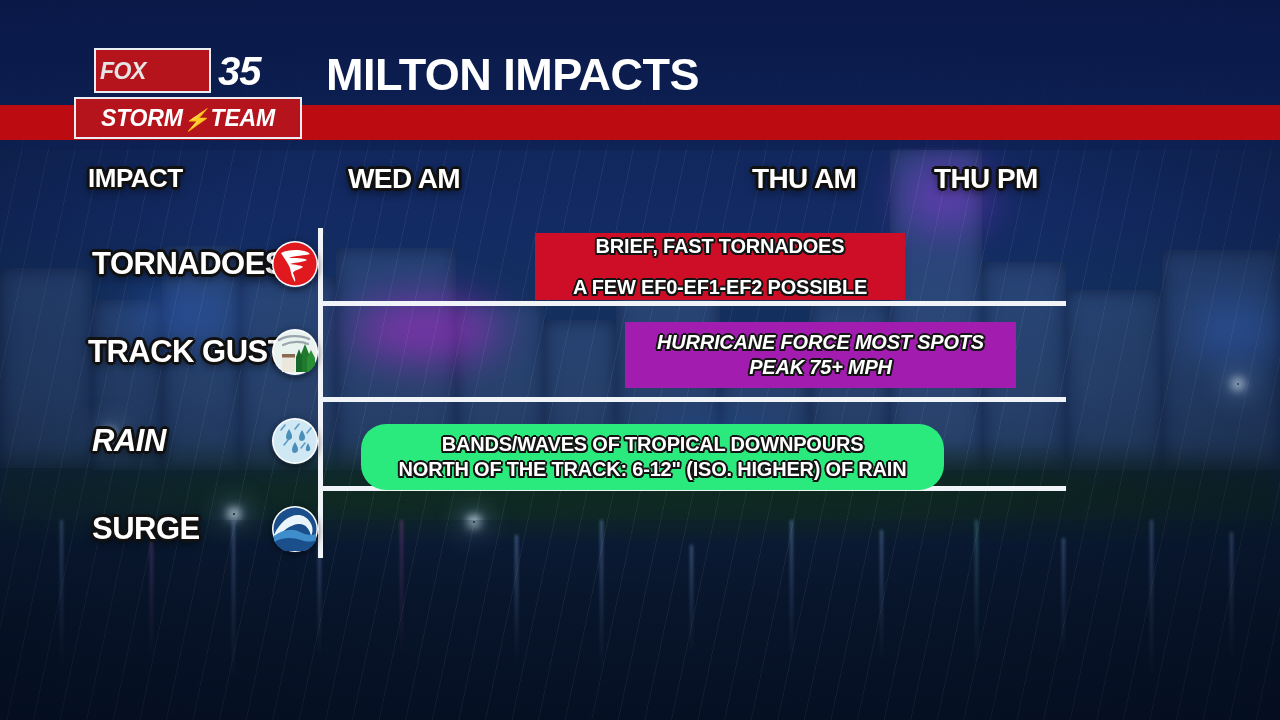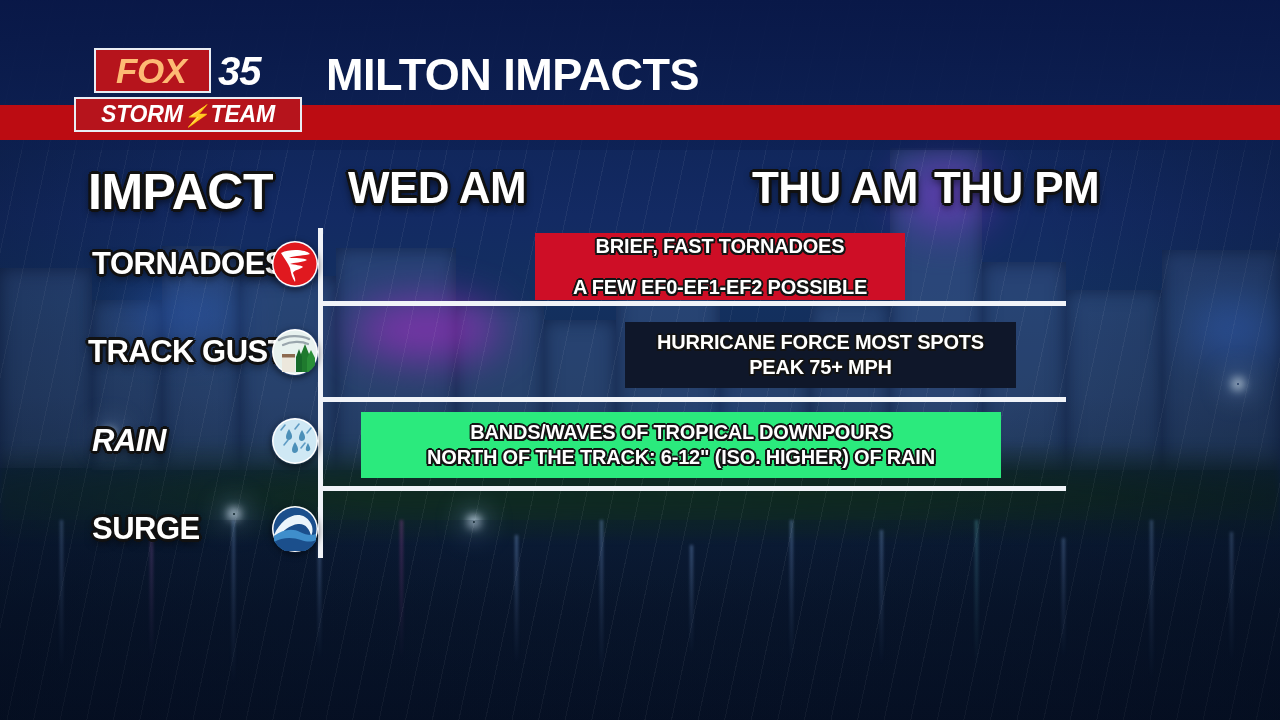--- a/index.html
+++ b/index.html
@@ -130,46 +130,46 @@
   .fox-box {
     position: absolute;
     left: 20px; top: 0;
     width: 117px; height: 45px;
     background: #b6141c;
     border: 2px solid #e9edf4;
     box-sizing: border-box;
   }
   .fox-text {
     position: absolute;
-    left: 42px;
+    left: 26px;
     top: 4px;
-    font-size: 35px;
+    font-size: 23px;
     font-weight: 700;
     font-style: italic;
-    color: #fdba74;
+    color: #e5e5e5;
     letter-spacing: -0.5px;
     line-height: 38px;
   }
   .num35 {
     position: absolute;
     left: 144px;
     top: 1px;
     font-size: 40px;
     font-weight: 700;
     font-style: italic;
     color: #ffffff;
     line-height: 44px;
     letter-spacing: -1px;
   }
   .storm-box {
     position: absolute;
     left: 0;
     top: 49px;
     width: 228px;
-    height: 35px;
+    height: 42px;
     background: #b6141c;
     border: 2px solid #e9edf4;
     box-sizing: border-box;
     display: flex;
     align-items: center;
     justify-content: center;
   }
   .storm-text {
     font-size: 23px;
     font-weight: 700;
@@ -207,34 +207,34 @@
     letter-spacing: -0.2px;
     line-height: 28px;
     z-index: 7;
   }
 
   
   .col-head-impact {
     position: absolute;
     left: 88px;
     top: 163px;
-    font-size: 50px;
+    font-size: 26px;
     font-weight: 700;
     color: #fff;
     letter-spacing: -0.5px;
     text-shadow:
        3px 0 0 #111, -3px 0 0 #111, 0 3px 0 #111, 0 -3px 0 #111,
        2px 2px 0 #111, -2px 2px 0 #111, 2px -2px 0 #111, -2px -2px 0 #111,
        0 4px 9px rgba(0,0,0,.85);
     z-index: 6;
   }
   .col-head {
     position: absolute;
     top: 163px;
-    font-size: 44px;
+    font-size: 28px;
     font-weight: 700;
     color: #fff;
     letter-spacing: -0.6px;
     text-shadow:
        3px 0 0 #111, -3px 0 0 #111, 0 3px 0 #111, 0 -3px 0 #111,
        2px 2px 0 #111, -2px 2px 0 #111, 2px -2px 0 #111, -2px -2px 0 #111,
        0 4px 9px rgba(0,0,0,.85);
     white-space: nowrap;
     z-index: 6;
   }
@@ -405,21 +405,21 @@
       <circle cx="24" cy="24" r="21.5" fill="#e8f2ef"></circle>
       <path d="M8 12 C16 7, 30 7, 38 11" stroke="#9aa6ad" stroke-width="2.4" fill="none" stroke-linecap="round"></path>
       <path d="M12 17 C20 13, 31 13, 37 16" stroke="#9aa6ad" stroke-width="2.2" fill="none" stroke-linecap="round"></path>
       <path d="M30 44 L30 26 L34 16 L38 26 L38 44 Z" fill="#1f7a2e"></path>
       <path d="M36 44 L36 30 L40 22 L44 30 L44 44 Z" fill="#2a8f37"></path>
       <path d="M25 44 L25 29 L28 21 L31 29 L31 44 Z" fill="#17692a"></path>
       <rect x="11" y="28" width="13" height="16" fill="#ece7dc"></rect>
       <rect x="11" y="26" width="13" height="3.5" fill="#8c6a50"></rect>
     </svg>
   </div>
-  <div class="bar" style="left: 625px; top: 322px; width: 391px; height: 66px; background: #0f172a;">
+  <div class="bar" style="left: 625px; top: 322px; width: 391px; height: 66px; background: #a21caf; font-style: italic;">
     <span>HURRICANE FORCE MOST SPOTS</span>
     <span>PEAK 75+ MPH</span>
   </div>
 
   <div class="row-label" style="left: 92px; top: 423px; font-style: italic;">RAIN</div>
   <div class="row-icon" style="left: 271px; top: 417px;">
     <svg viewBox="0 0 48 48" width="48" height="48">
       <circle cx="24" cy="24" r="23" fill="#ffffff"></circle>
       <circle cx="24" cy="24" r="21.5" fill="#cfe8f4"></circle>
       <g fill="#4b8fb8">
@@ -430,21 +430,21 @@
       </g>
       <g stroke="#5f9cc4" stroke-width="1.6" stroke-linecap="round">
         <line x1="10" y1="13" x2="14" y2="8"></line>
         <line x1="24" y1="12" x2="28" y2="7"></line>
         <line x1="36" y1="16" x2="40" y2="11"></line>
         <line x1="13" y1="28" x2="17" y2="23"></line>
         <line x1="30" y1="31" x2="34" y2="26"></line>
       </g>
     </svg>
   </div>
-  <div class="bar" style="left: 361px; top: 412px; width: 640px; height: 66px; background: rgb(43, 234, 125);">
+  <div class="bar" style="left: 361px; top: 424px; width: 583px; height: 66px; background: rgb(43, 234, 125); border-radius: 25px;">
     <span>BANDS/WAVES OF TROPICAL DOWNPOURS</span>
     <span>NORTH OF THE TRACK: 6-12" (ISO. HIGHER) OF RAIN</span>
   </div>
 
   <div class="row-label" style="left: 92px; top: 511px;">SURGE</div>
   <div class="row-icon" style="left: 271px; top: 505px;">
     <svg viewBox="0 0 48 48" width="48" height="48">
       <circle cx="24" cy="24" r="23" fill="#ffffff"></circle>
       <circle cx="24" cy="24" r="21.5" fill="#1b4f8c"></circle>
       <path d="M3 30 C10 14, 24 6, 34 12 C42 17, 43 26, 40 31 C39 24, 34 18, 27 19 C19 20, 11 26, 7 33 Z" fill="#eaf4fb"></path>

